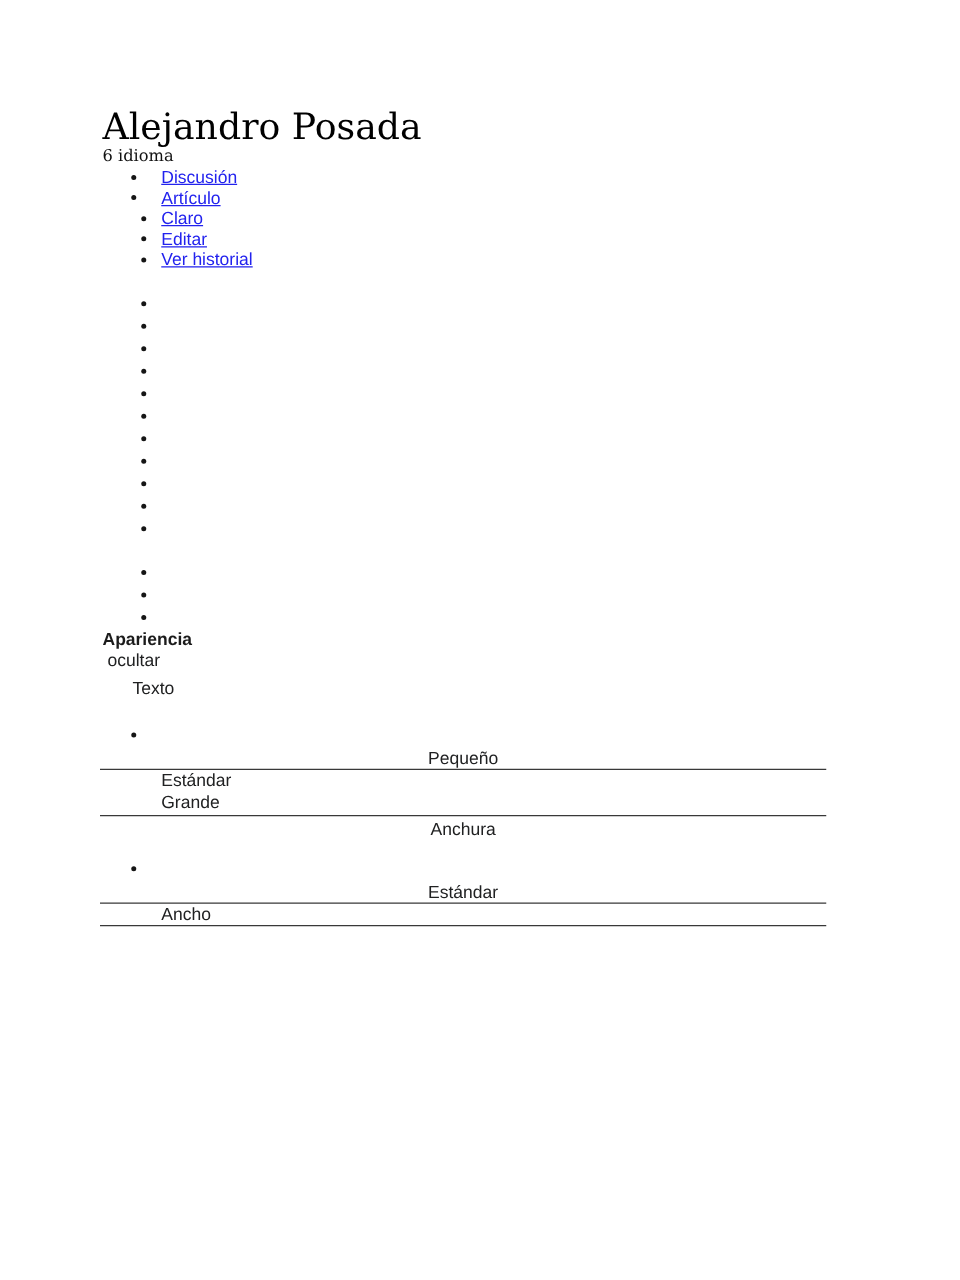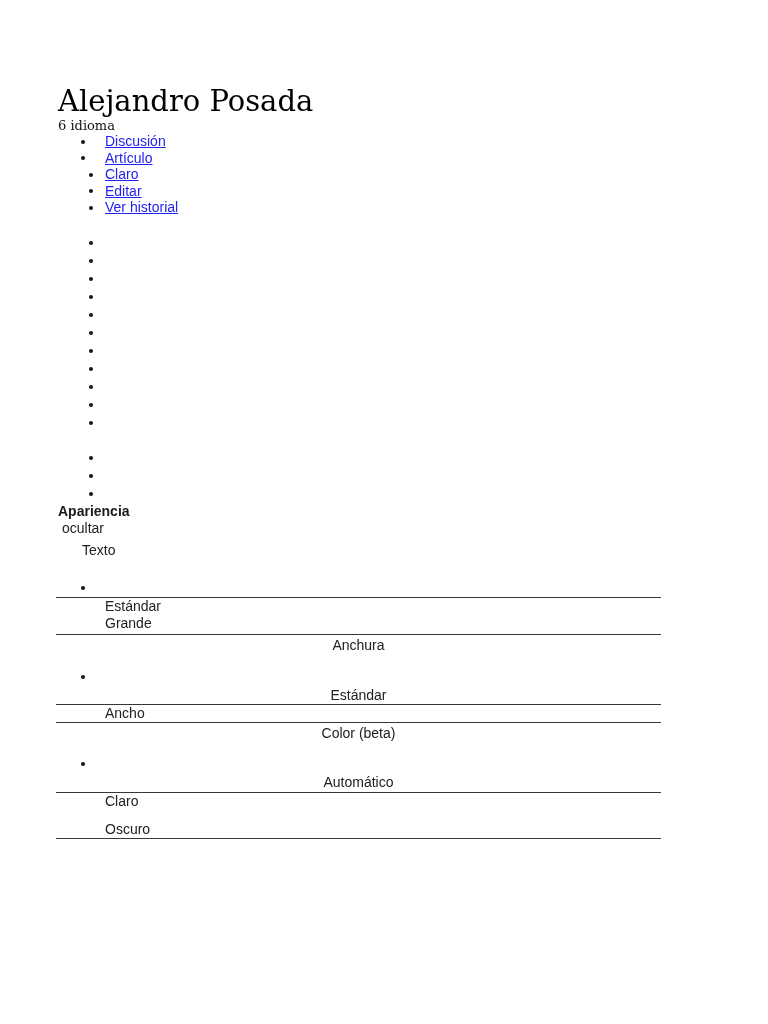--- a/index.html
+++ b/index.html
@@ -1,21 +1,21 @@
 <!DOCTYPE html>
 <html><head>
 <meta charset="utf-8">
 <style>
   html,body{margin:0;padding:0;}
   body{
     width:768px;height:1024px;background:#ffffff;
     font-family:"Liberation Sans",sans-serif;font-size:14px;color:#202122;
     overflow:hidden;
   }
-  .page{padding:84px 109px 40px 58px;box-sizing:border-box;width:768px;height:800px;border-radius:12px;}
+  .page{padding:84px 109px 40px 82px;box-sizing:border-box;width:768px;height:800px;border-radius:12px;}
 
   .title{
     font-family:"DejaVu Serif","Liberation Serif",serif;
     font-weight:400;font-size:29px;line-height:34px;margin:0;color:#000;
   }
   .lang{
     font-family:"DejaVu Serif","Liberation Serif",serif;
     font-size:13px;line-height:15px;color:#111;
   }
 
@@ -100,38 +100,30 @@
     <li></li>
     <li></li>
   </ul>
 
   <div class="appearance-heading">Apariencia</div>
   <div class="hide-toggle">ocultar</div>
 
   <div>
     <div class="section-label-left">Texto</div>
     <div class="opt-bullet mt20"></div>
+    <div class="opt-center">Pequeño</div>
     <hr class="rule">
     <div class="opt-left">Estándar</div>
     <div class="opt-left mt10">Grande</div>
     <hr class="rule mt2-5">
   </div>
 
   <div>
     <div class="section-label-center">Anchura</div>
     <div class="opt-bullet mt14"></div>
     <div class="opt-center">Estándar</div>
     <hr class="rule">
     <div class="opt-left">Ancho</div>
     <hr class="rule">
   </div>
 
-  <div>
-    <div class="section-label-center">Color (beta)</div>
-    <div class="opt-bullet mt12-5"></div>
-    <div class="opt-center">Automático</div>
-    <hr class="rule mt1">
-    <div class="opt-left">Claro</div>
-    <div class="opt-left mt11">Oscuro</div>
-    <hr class="rule">
-  </div>
 
 </div>
 
 </body></html>

